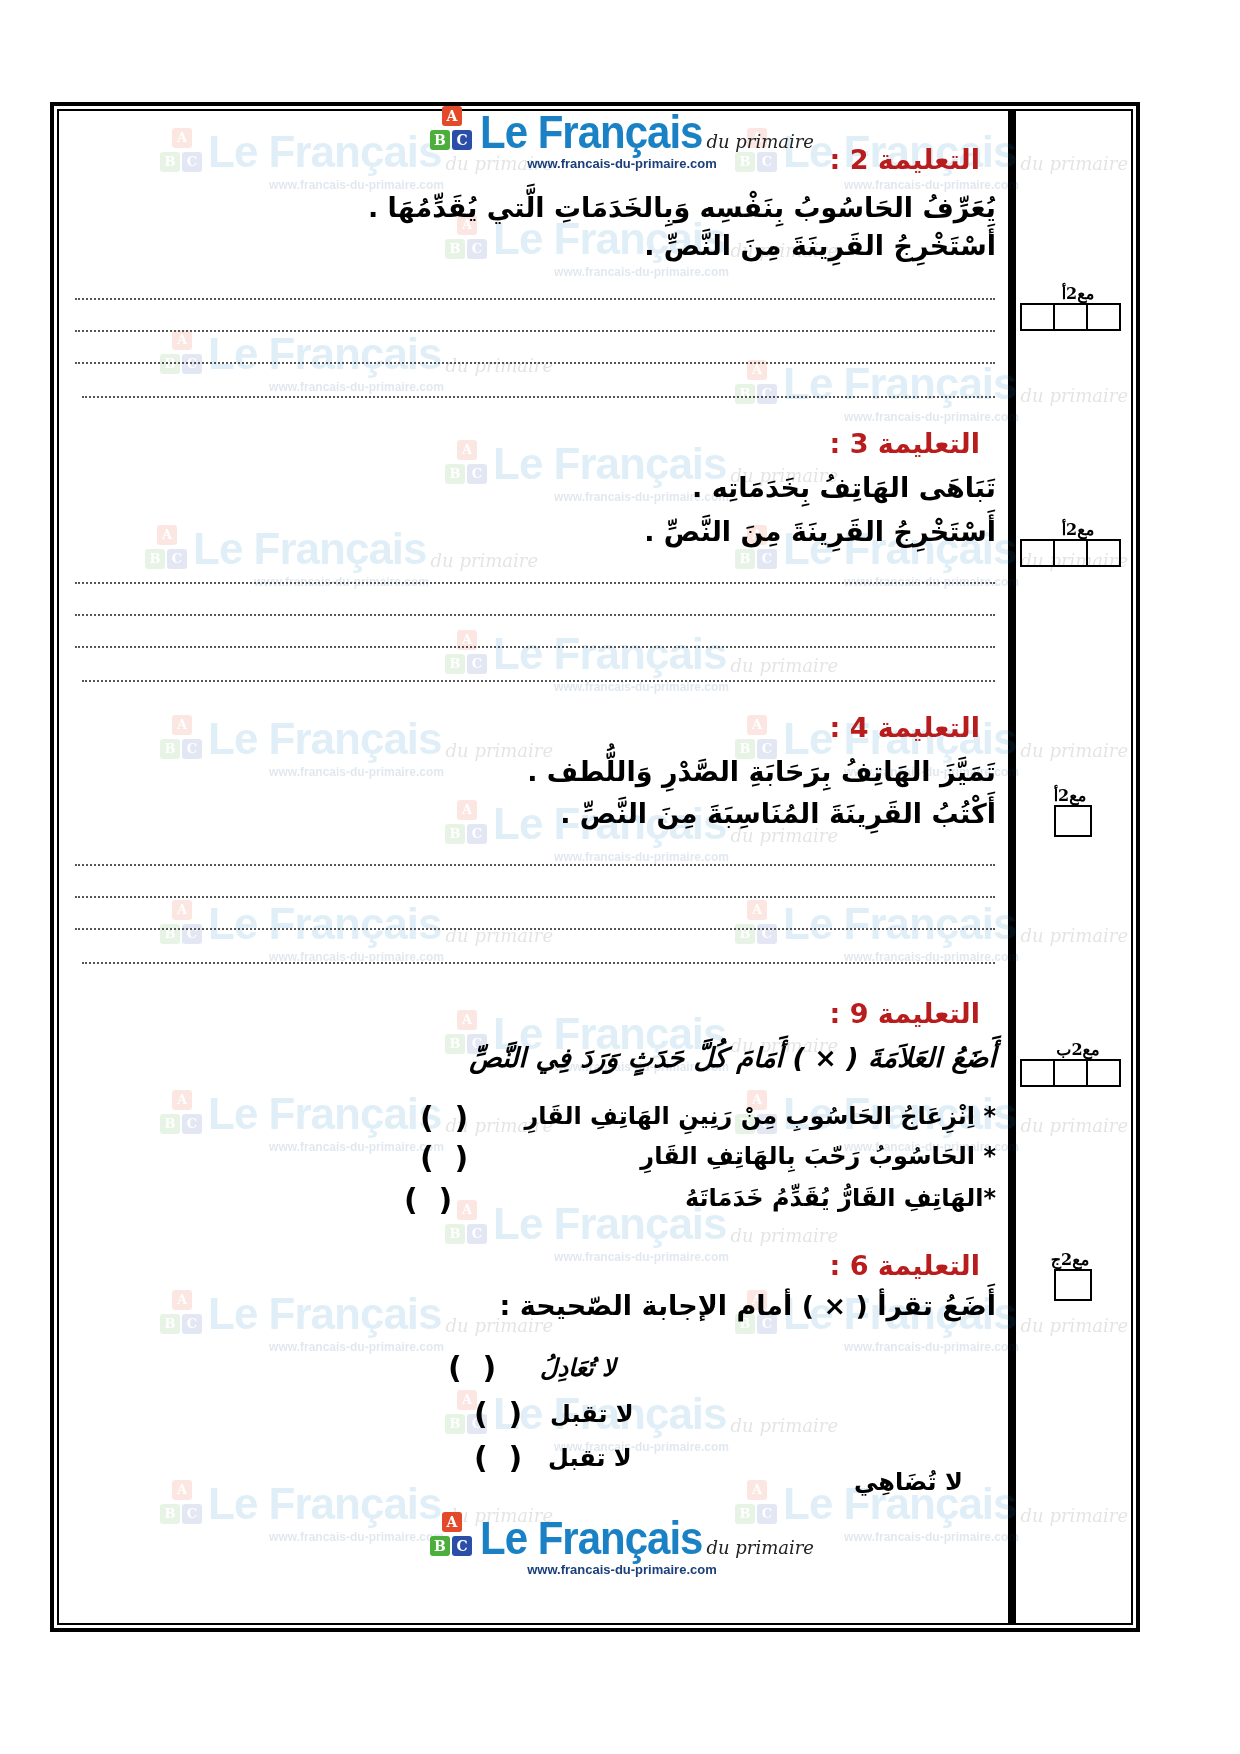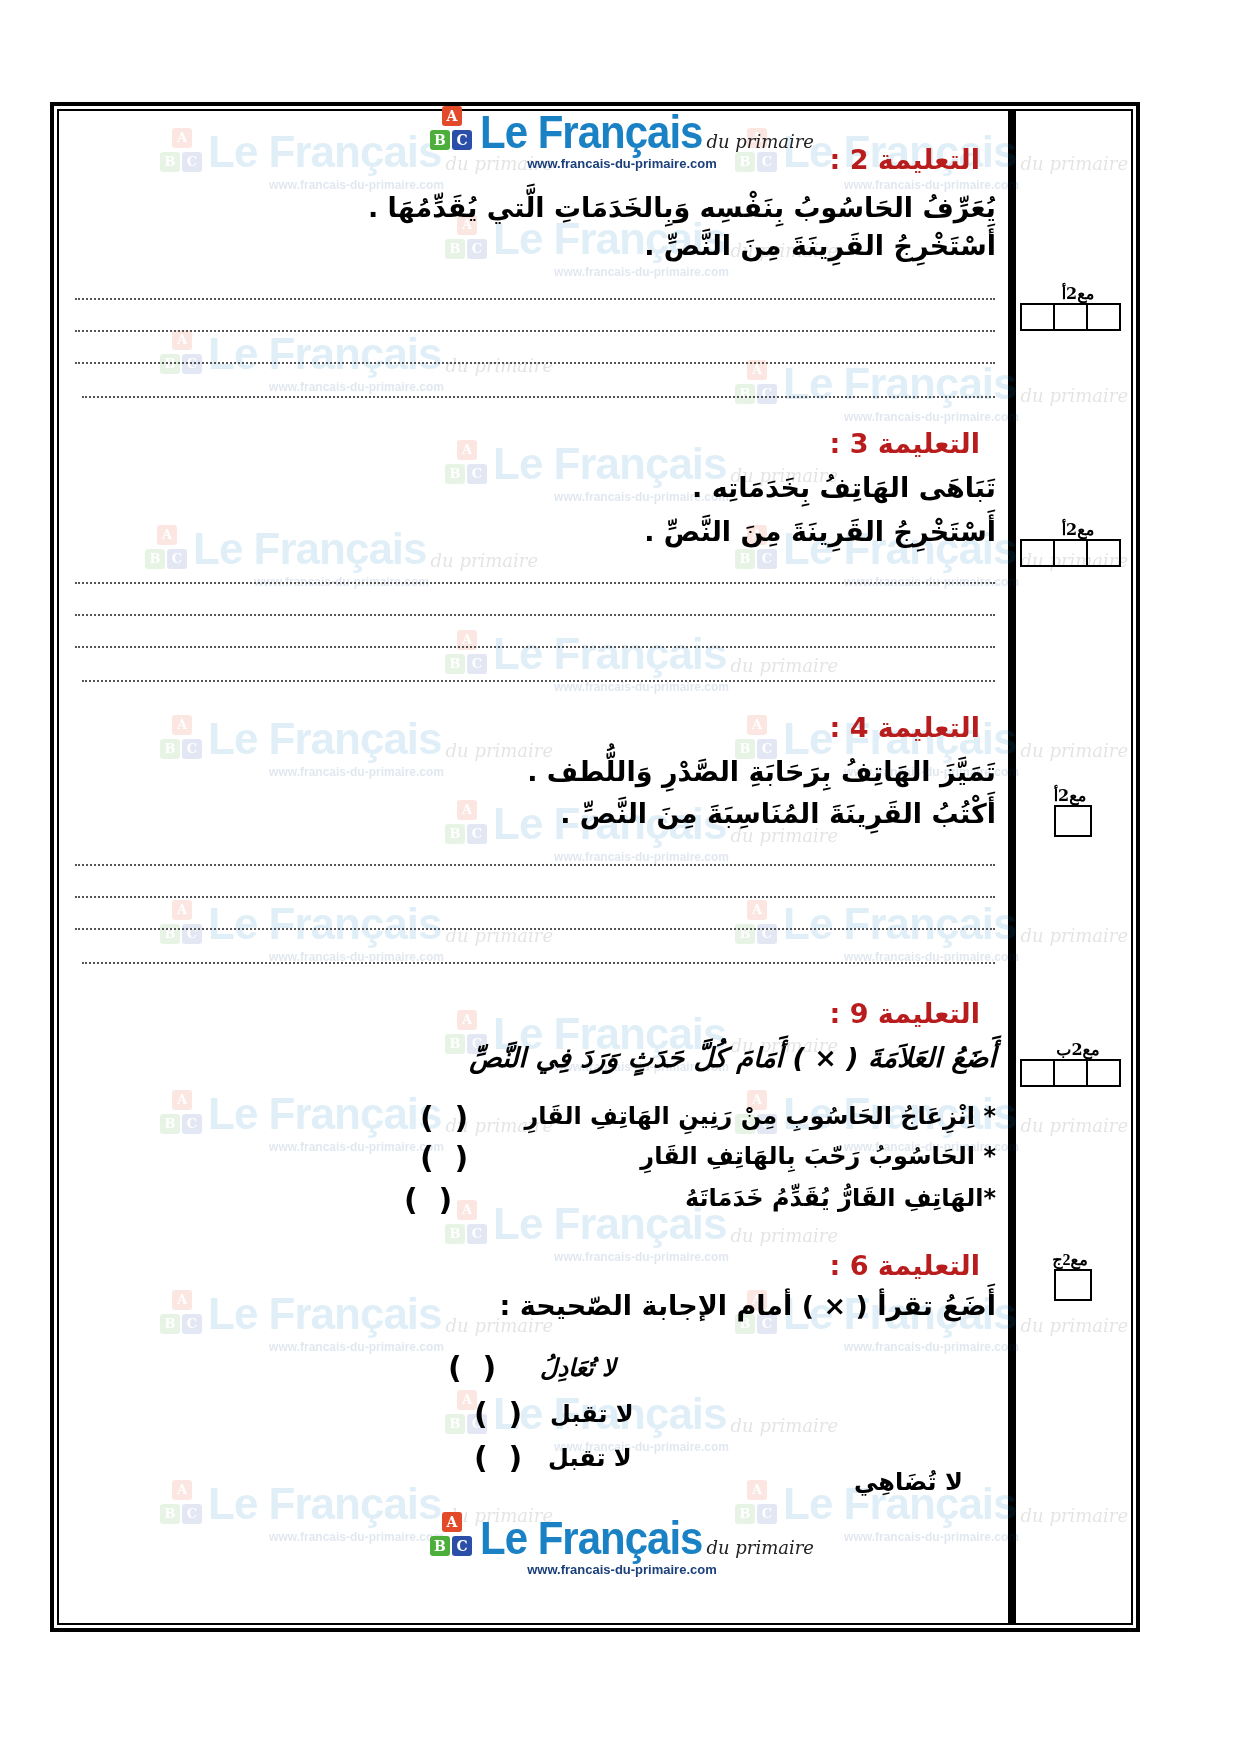--- a/index.html
+++ b/index.html
@@ -410,21 +410,21 @@
 <div class="heading rtl" style="top:1250px;">التعليمة 6 :</div>
 <div class="line rtl" style="top:1290px;">أَضَعُ تقرأ ( × ) أمام الإجابة الصّحيحة :</div>
 <div class="choice" style="left:836px; top:1468px;margin-left:18px;">لا تُضَاهِي</div>
 <div class="choice" style="left:540px; top:1354px;font-style:italic;">لا تُعَادِلُ</div>
 <div class="paren" style="left:448px; top:1350px;">(  )</div>
 <div class="choice" style="left:550px; top:1400px;">لا تقبل</div>
 <div class="paren" style="left:474px; top:1396px;">(  )</div>
 <div class="choice" style="left:548px; top:1444px;">لا تقبل</div>
 <div class="paren" style="left:474px; top:1440px;">(  )</div>
 <div class="grade" style="left:1040px; top:1250px;">
-  <div class="grade-label" style="width:60px;font-family:Liberation Serif, serif;">مع2ج</div>
+  <div class="grade-label" style="width:60px;">مع2ج</div>
   <div class="cells" style="margin-left:14px;">
       <div class="cell single"></div>
     </div>
 </div>
 
 <div class="logo" style="left:430px; top:1512px;">
   <div class="logo-row">
     <div class="blocks">
         <div class="blk a">A</div>
         <div class="blk b">B</div>

